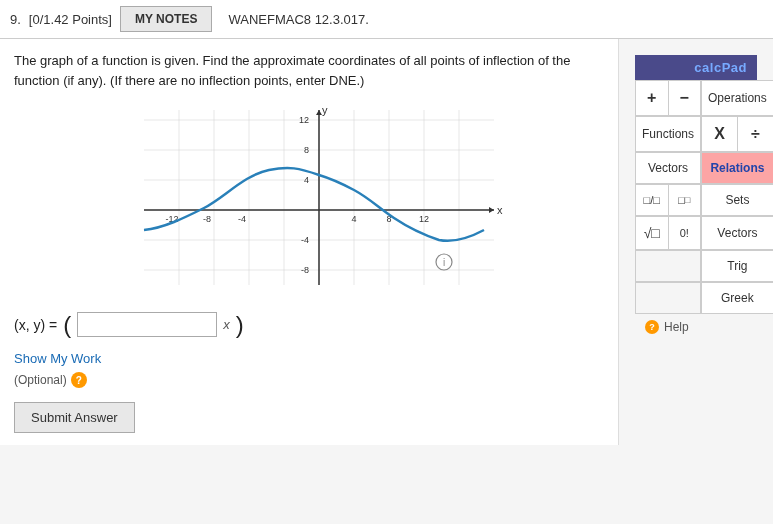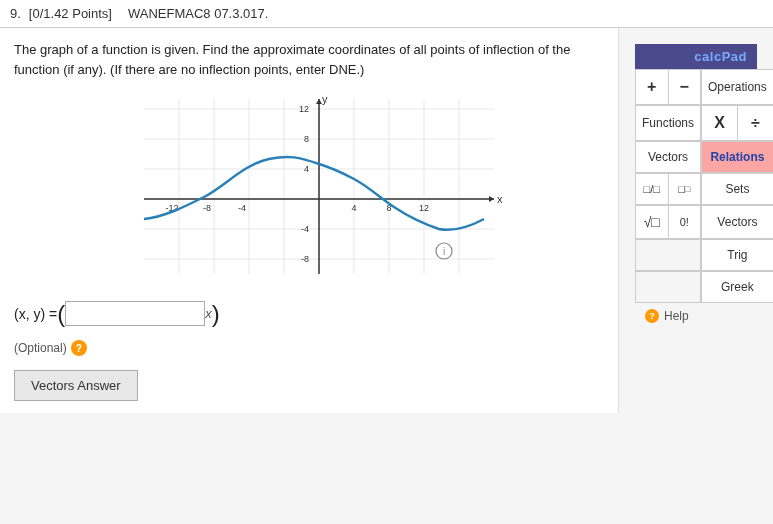--- a/index.html
+++ b/index.html
@@ -73,20 +73,21 @@
 
     .graph-svg {
       width: 390px;
       height: 200px;
     }
 
     
     .answer-row {
       display: flex;
       align-items: center;
+      gap: 6px;
       margin-bottom: 14px;
       font-size: 14px;
     }
     .answer-label {
       font-size: 14px;
       color: #222;
     }
     .paren {
       font-size: 24px;
       color: #222;
@@ -219,21 +220,22 @@
       align-items: center;
       justify-content: center;
     }
   </style>
 </head>
 <body>
 
 <div class="header">
   <span class="header-points">9.</span>
   <span class="header-points">[0/1.42 Points]</span>
-  <span class="header-code">WANEFMAC8 07.3.017.</span>
+  <button class="tab-btn">MY NOTES</button>
+  <span class="header-code">WANEFMAC8 12.3.017.</span>
 </div>
 
 <div class="main">
   <div class="left-panel">
     
     <p class="question-text">The graph of a function is given. Find the approximate coordinates of all points of inflection of the function (if any). (If there are no inflection points, enter DNE.)</p>
 
     
     <div class="graph-container">
       <svg class="graph-svg" viewBox="0 0 390 200">
@@ -295,27 +297,30 @@
     
     <div class="answer-row">
       <span class="answer-label">(x, y) =</span>
       <span class="paren">(</span>
       <input class="answer-input" type="text" value="" style="">
       <span class="x-symbol">x</span>
       <span class="paren">)</span>
     </div>
 
     
+    <div>
+      <a class="show-work">Show My Work</a>
+    </div>
 
     <div class="optional-row">
       <span class="optional-label">(Optional)</span>
       <span class="help-icon">?</span>
     </div>
 
-    <button class="submit-btn">Vectors Answer</button>
+    <button class="submit-btn">Submit Answer</button>
   </div>
 
   <div class="calcpad-panel">
     <div class="calcpad-title">
       <span><span style="color:#7af;">calc</span>Pad</span>
     </div>
 
     <div class="calcpad-grid">
 
       <div style="display:flex; border:1px solid #ccc; background:#fff;">

